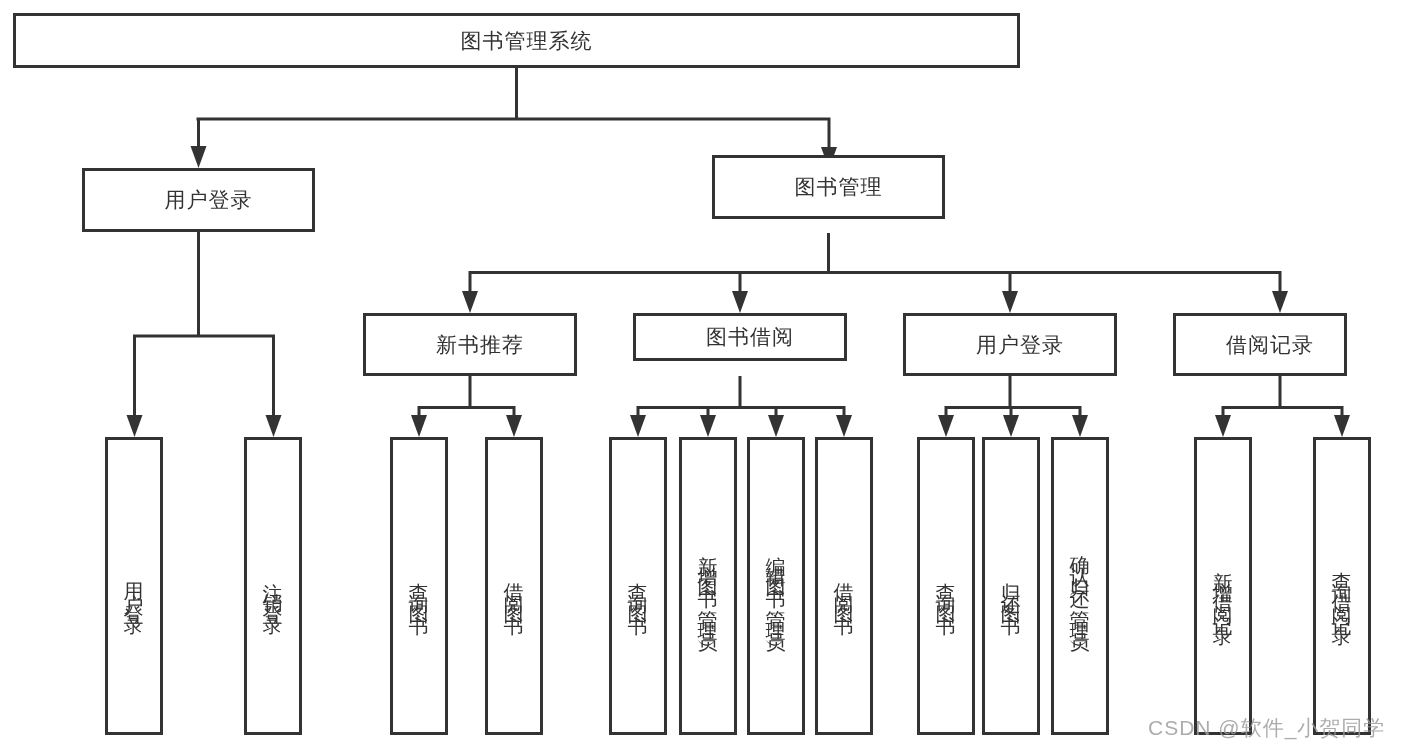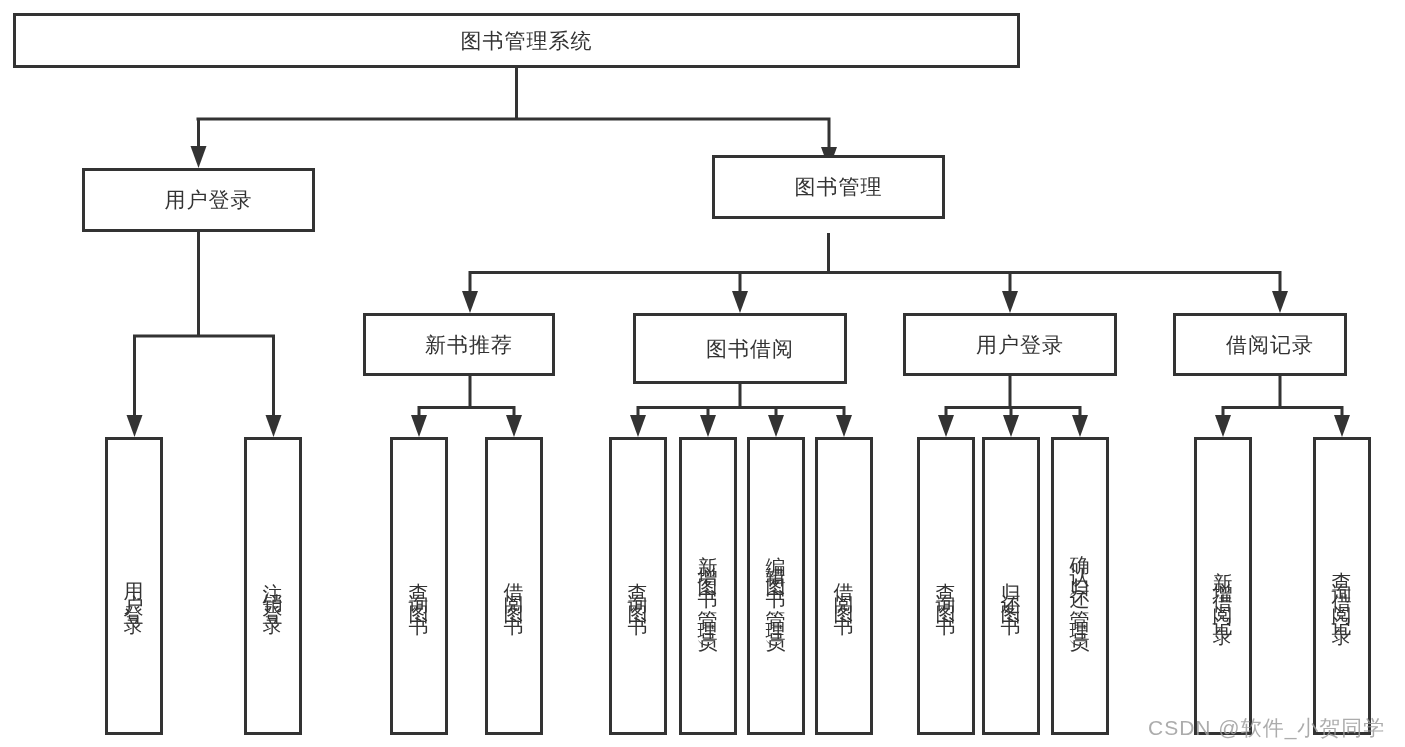--- a/index.html
+++ b/index.html
@@ -70,22 +70,22 @@
       <polygon points="1215,415 1231,415 1223,437"></polygon>
       <polygon points="1334,415 1350,415 1342,437"></polygon>
     </g>
   </svg>
 
   <div class="box box-h" style="left:13px;top:13px;width:1007px;height:55px">图书管理系统</div>
 
   <div class="box box-h" style="left:82px;top:168px;width:233px;height:64px">用户登录</div>
   <div class="box box-h" style="left:712px;top:155px;width:233px;height:64px">图书管理</div>
 
-  <div class="box box-h" style="left:363px;top:313px;width:192px;height:63px">新书推荐</div>
-  <div class="box box-h" style="left:633px;top:313px;width:214px;height:71px">图书借阅</div>
+  <div class="box box-h" style="left:363px;top:313px;width:214px;height:63px">新书推荐</div>
+  <div class="box box-h" style="left:633px;top:313px;width:214px;height:48px">图书借阅</div>
   <div class="box box-h" style="left:903px;top:313px;width:214px;height:63px">用户登录</div>
   <div class="box box-h" style="left:1173px;top:313px;width:174px;height:63px">借阅记录</div>
 
   <div class="box leaf" style="left:105px;top:437px;width:58px;height:298px">用户登录</div>
   <div class="box leaf" style="left:244px;top:437px;width:58px;height:298px">注销登录</div>
 
   <div class="box leaf" style="left:390px;top:437px;width:58px;height:298px">查询图书</div>
   <div class="box leaf" style="left:485px;top:437px;width:58px;height:298px">借阅图书</div>
 
   <div class="box leaf" style="left:609px;top:437px;width:58px;height:298px">查询图书</div>

